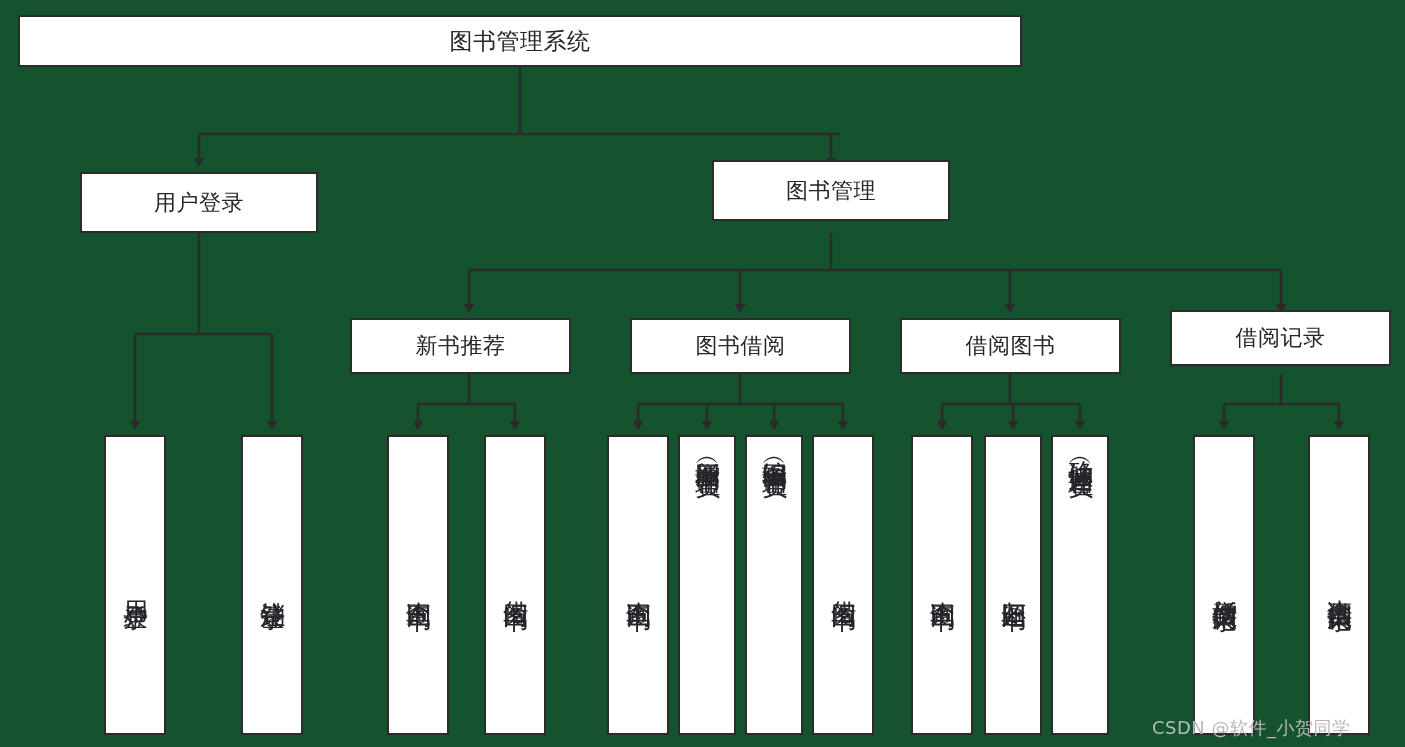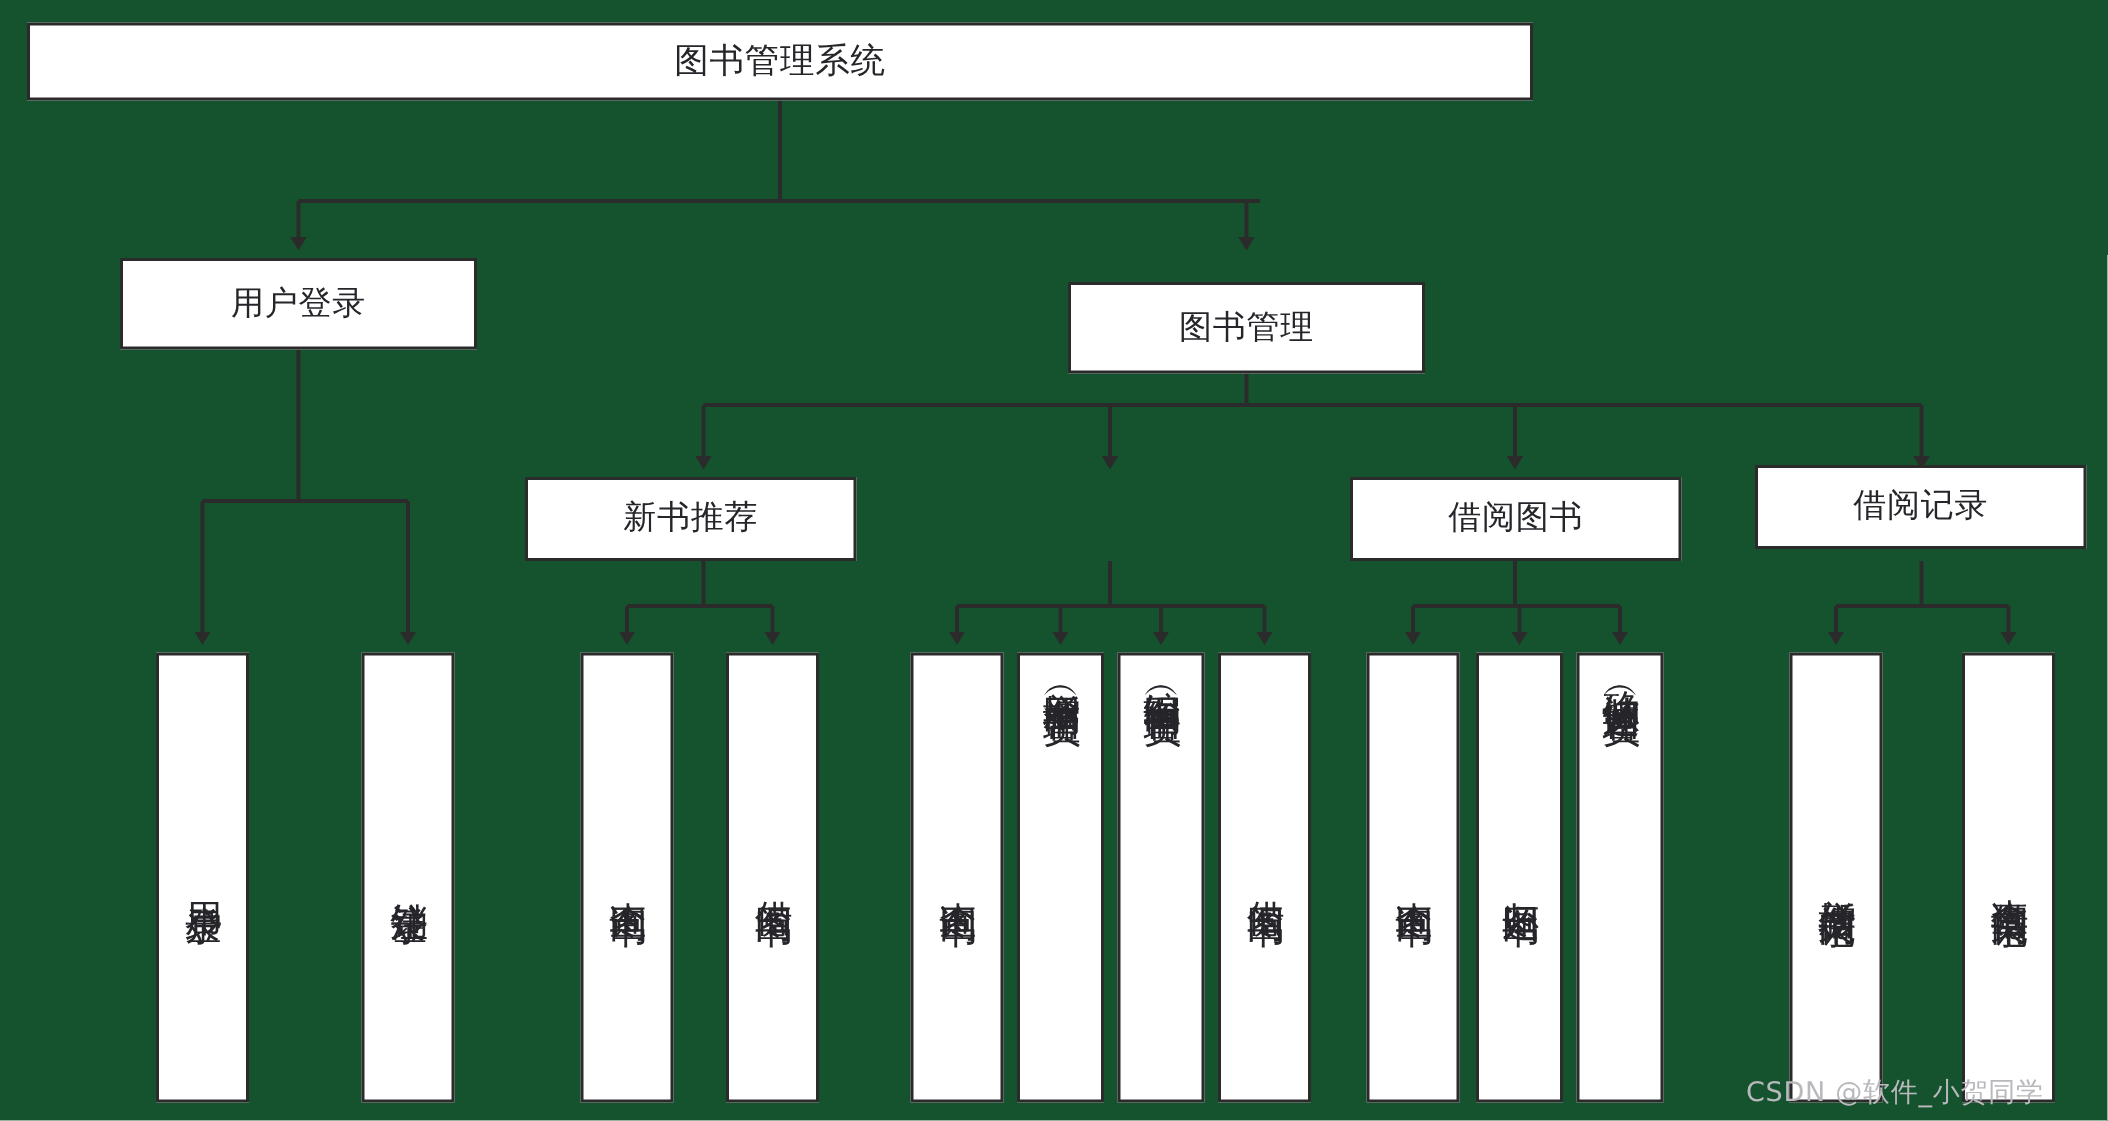--- a/index.html
+++ b/index.html
@@ -128,27 +128,30 @@
     </g>
   </svg>
 
   <div class="node horiz root" style="left:18px; top:15px; width:1004px; height:52px;">
     <span class="node-label">图书管理系统</span>
   </div>
 
   <div class="node horiz" style="left:80px; top:172px; width:238px; height:61px;">
     <span class="node-label">用户登录</span>
   </div>
-  <div class="node horiz" style="left:712px; top:188px; width:238px; height:61px;">
+  <div class="node horiz" style="left:712px; top:160px; width:238px; height:61px;">
     <span class="node-label">图书管理</span>
   </div>
 
   <div class="node horiz" style="left:350px; top:318px; width:221px; height:56px;">
     <span class="node-label">新书推荐</span>
   </div>
+  <div class="node horiz" style="left:630px; top:318px; width:221px; height:56px;">
+    <span class="node-label">图书借阅</span>
+  </div>
   <div class="node horiz" style="left:900px; top:318px; width:221px; height:56px;">
     <span class="node-label">借阅图书</span>
   </div>
   <div class="node horiz" style="left:1170px; top:310px; width:221px; height:56px;">
     <span class="node-label">借阅记录</span>
   </div>
 
   <div class="node vert centered" style="left:104px; top:435px; width:62px; height:300px;">
     <span class="node-label">用户登录</span>
   </div>
@@ -186,15 +189,15 @@
     <span class="node-label">确认归还（管理员）</span>
   </div>
 
   <div class="node vert centered" style="left:1193px; top:435px; width:62px; height:300px;">
     <span class="node-label">新增借阅记录</span>
   </div>
   <div class="node vert centered" style="left:1308px; top:435px; width:62px; height:300px;">
     <span class="node-label">查询借阅记录</span>
   </div>
 
-  <div class="watermark" style="left:1152px; top:716px;margin-left:12px;">CSDN @软件_小贺同学</div>
+  <div class="watermark" style="left:1152px; top:716px;">CSDN @软件_小贺同学</div>
 
 </div>
 
 </body></html>

